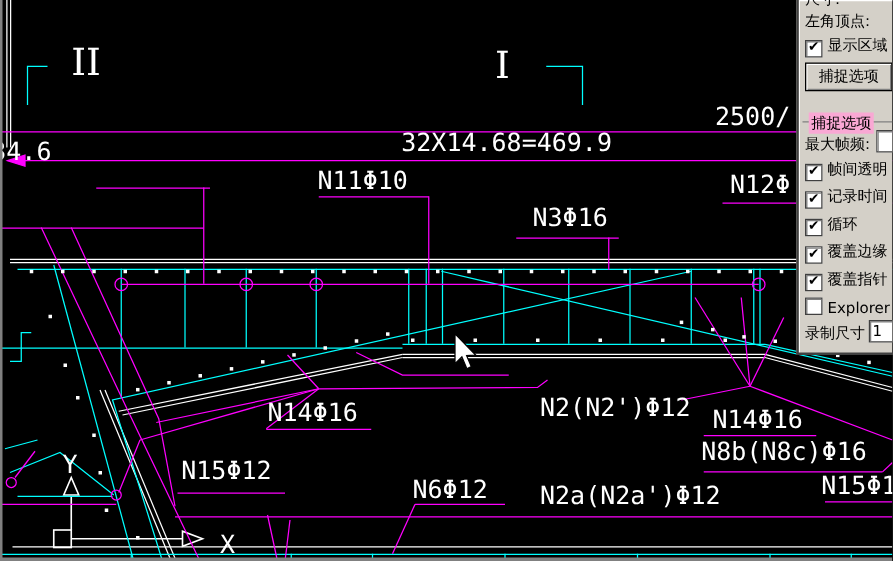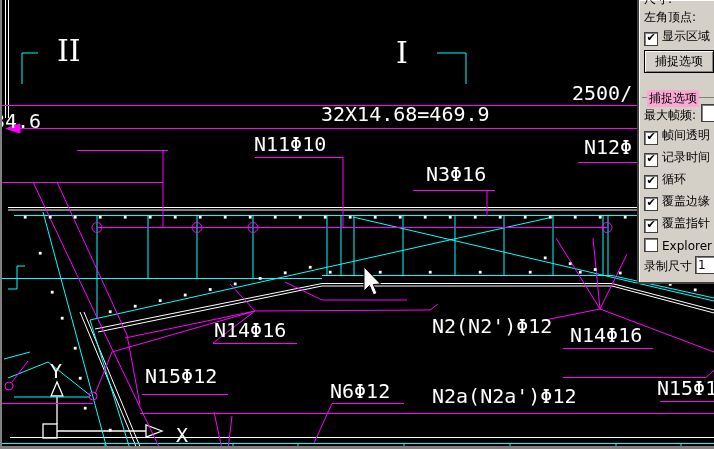--- a/index.html
+++ b/index.html
@@ -222,20 +222,21 @@
       <span class="cadlabel serif" style="left: 396px; top: 42px; font-size: 30px;">I</span>
       <span class="cadlabel" style="left: 321px; top: 103px;">32X14.68=469.9</span>
       <span class="cadlabel" style="left: 572px; top: 82px;">2500/</span>
       <span class="cadlabel" style="left: -7px; top: 110px;">34.6</span>
       <span class="cadlabel" style="left: 254px; top: 133px;">N11Φ10</span>
       <span class="cadlabel" style="left: 426px; top: 163px;">N3Φ16</span>
       <span class="cadlabel" style="left: 584px; top: 136px;">N12Φ</span>
       <span class="cadlabel" style="left: 214px; top: 319px;">N14Φ16</span>
       <span class="cadlabel" style="left: 432px; top: 315px;">N2(N2')Φ12</span>
       <span class="cadlabel" style="left: 570px; top: 324px;">N14Φ16</span>
+      <span class="cadlabel" style="left: 561px; top: 350px;">N8b(N8c)Φ16</span>
       <span class="cadlabel" style="left: 657px; top: 377px;">N15Φ12</span>
       <span class="cadlabel" style="left: 145px; top: 365px;">N15Φ12</span>
       <span class="cadlabel" style="left: 330px; top: 380px;">N6Φ12</span>
       <span class="cadlabel" style="left: 432px; top: 385px;">N2a(N2a')Φ12</span>
       <span class="cadlabel" style="left: 176px; top: 424px;">X</span>
       <span class="cadlabel" style="left: 50px; top: 360px;">Y</span>
     </div>
 
   <div id="panel">
     <div class="prow" style="top:-9px">尺寸:</div>

